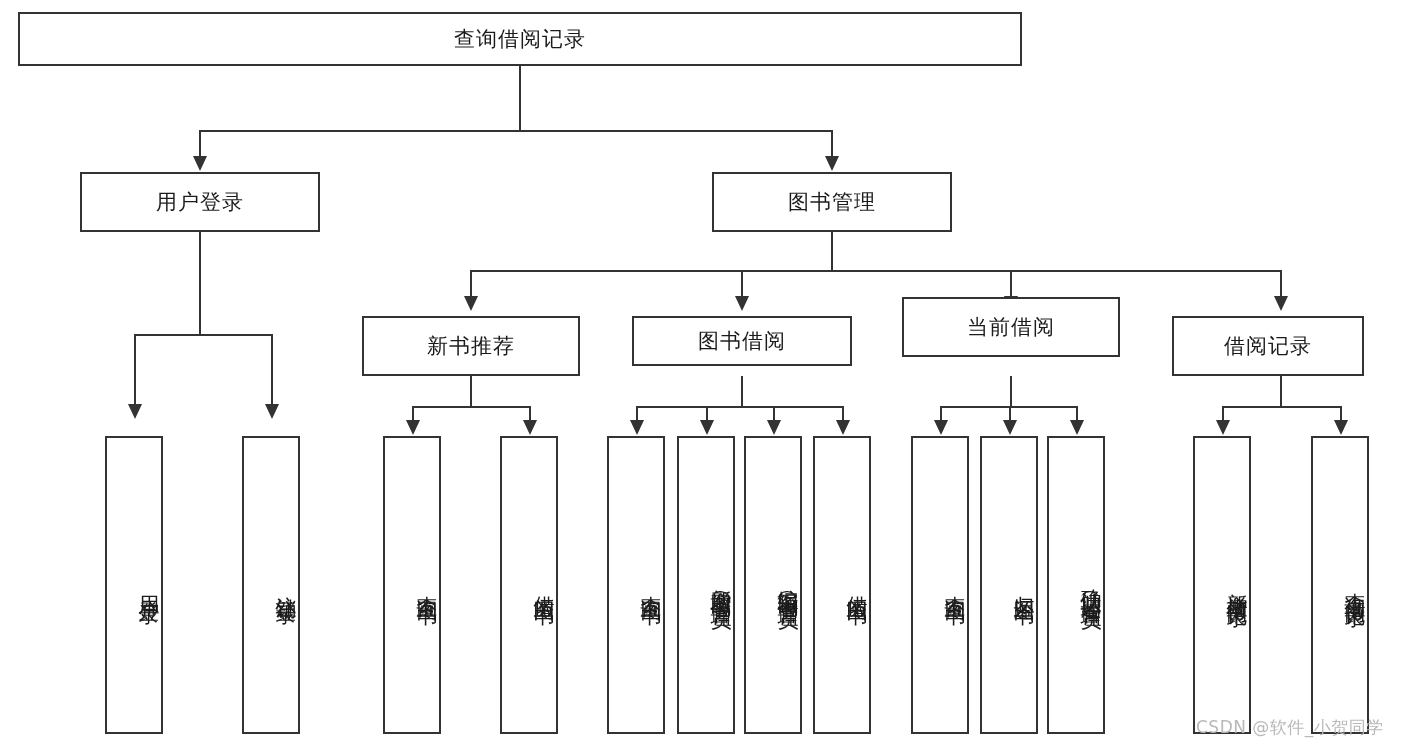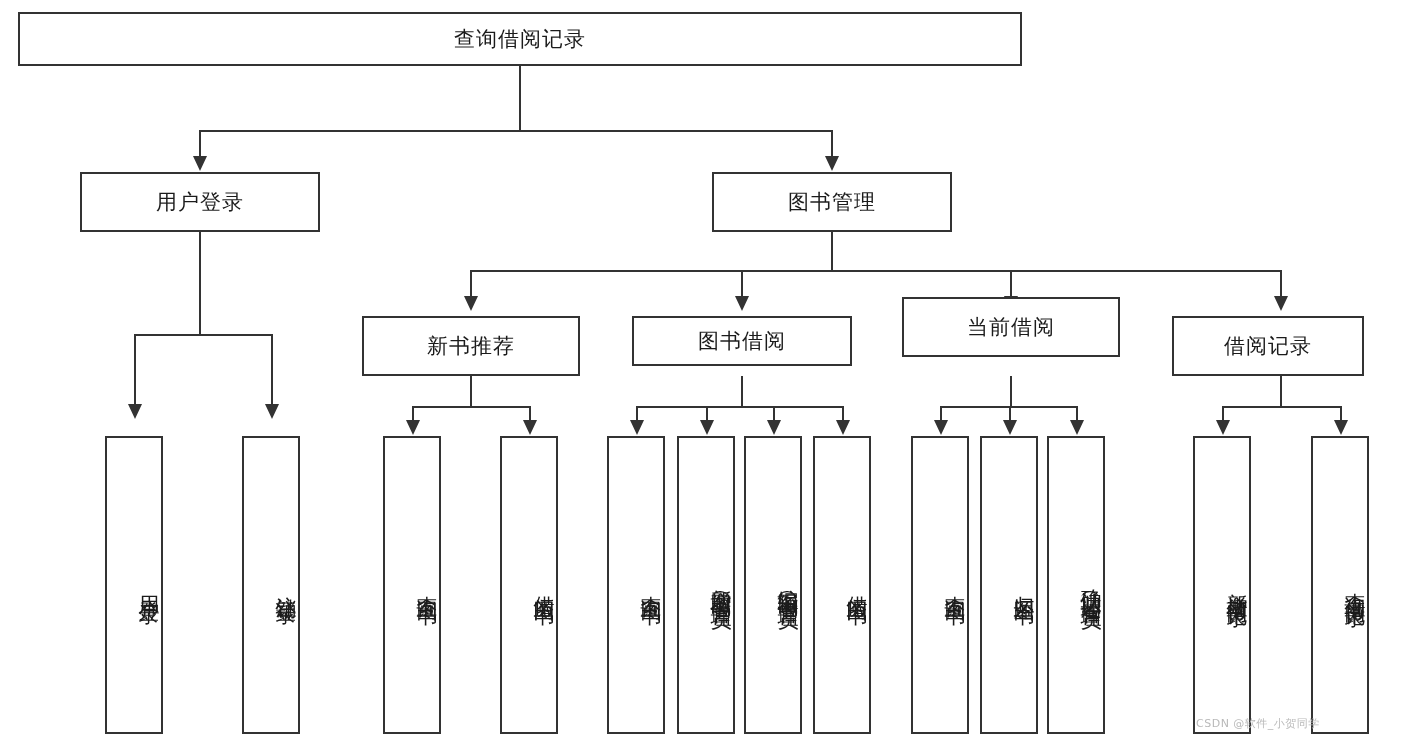--- a/index.html
+++ b/index.html
@@ -52,21 +52,21 @@
   .hline{height:2px;}
   .arrow{
     position:absolute;
     width:0;height:0;
     border-left:7px solid transparent;
     border-right:7px solid transparent;
     border-top:15px solid #333333;
   }
   #watermark{
     position:absolute;
-    font-size:11px;
+    font-size:17px;
     color:#b9b9b9;
     letter-spacing:0.5px;
     white-space:nowrap;
     font-family:"DejaVu Sans","Liberation Sans",sans-serif;
   }
 </style>
 </head>
 <body>
 
 <div id="canvas">

